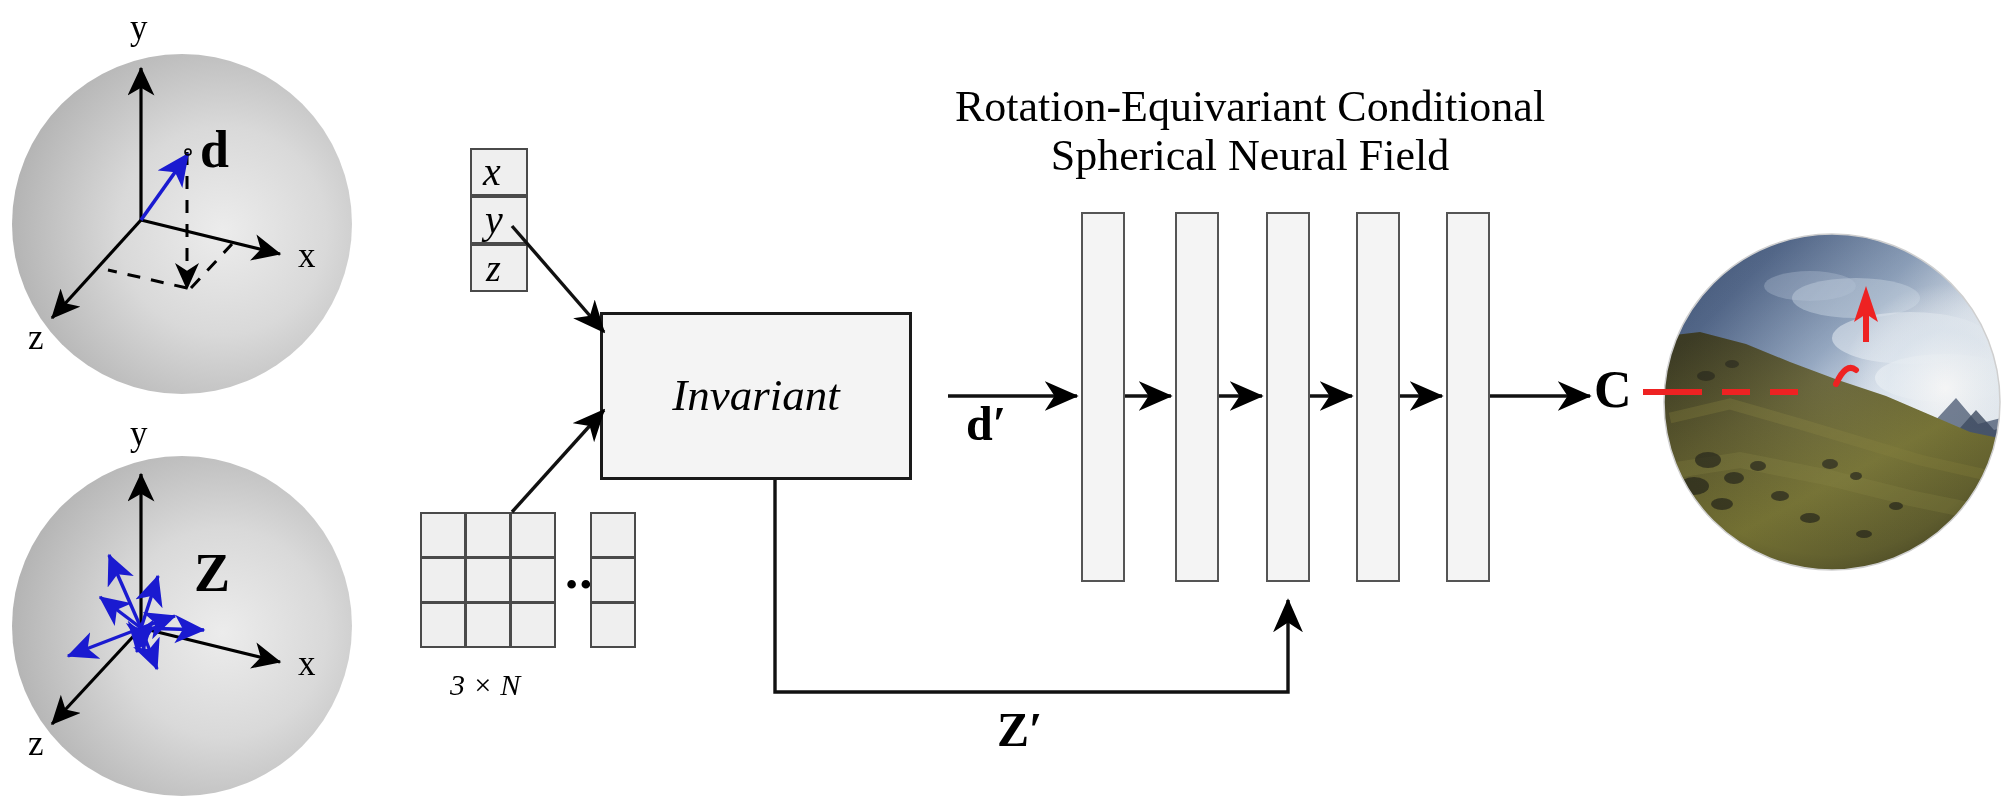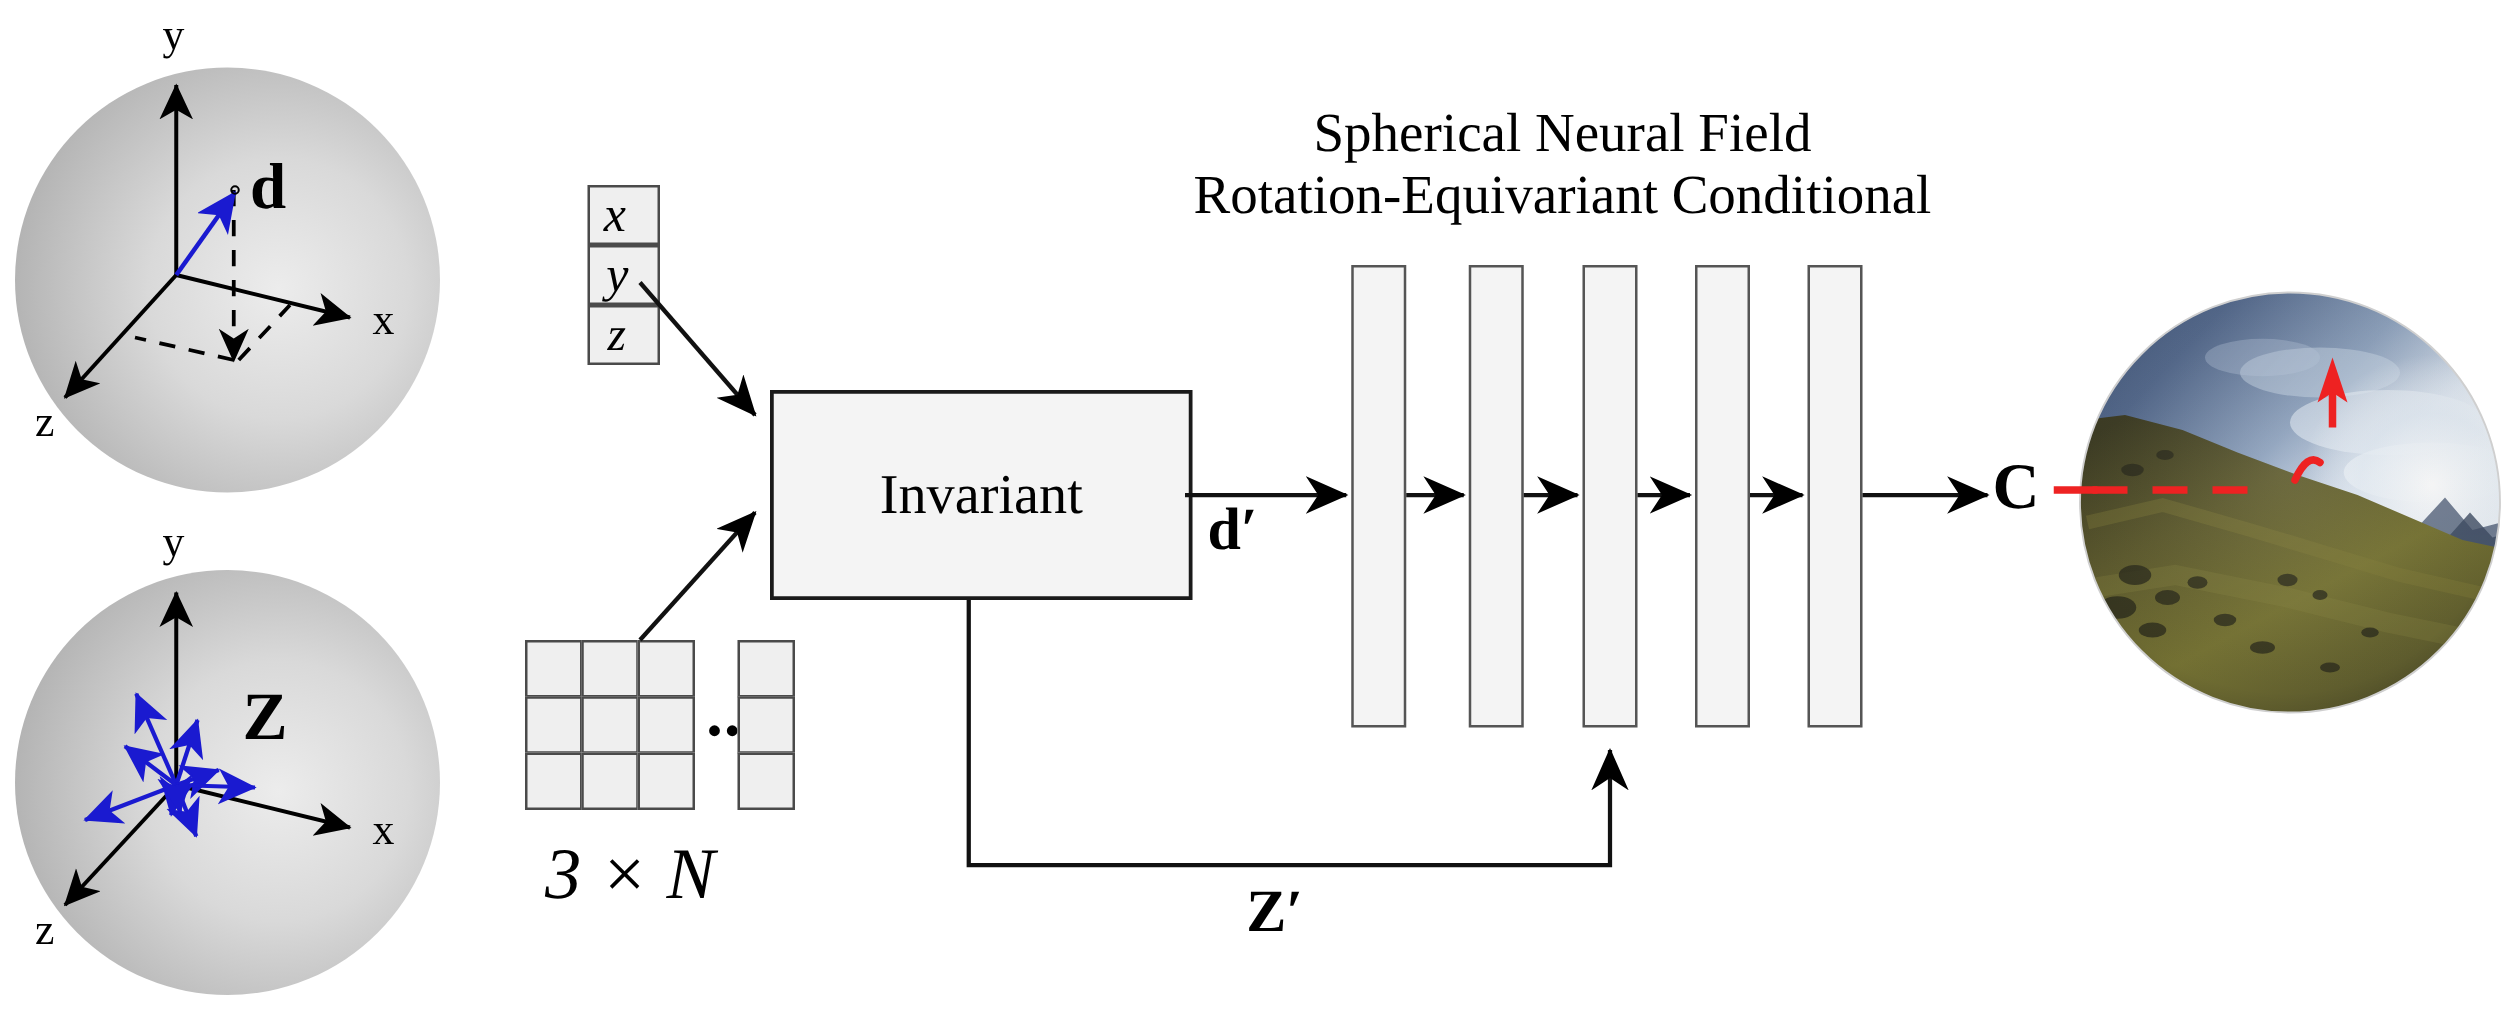--- a/index.html
+++ b/index.html
@@ -113,32 +113,32 @@
     <div class="cell" style="left:0;top:45px;width:46px;height:46px;"></div>
     <div class="cell" style="left:45px;top:45px;width:46px;height:46px;"></div>
     <div class="cell" style="left:90px;top:45px;width:46px;height:46px;"></div>
     <div class="cell" style="left:0;top:90px;width:46px;height:46px;"></div>
     <div class="cell" style="left:45px;top:90px;width:46px;height:46px;"></div>
     <div class="cell" style="left:90px;top:90px;width:46px;height:46px;"></div>
     <span class="lbl" style="left:146px;top:56px;font-size:32px;font-weight:bold;letter-spacing:3px;">•••</span>
     <div class="cell" style="left:170px;top:0;width:46px;height:46px;"></div>
     <div class="cell" style="left:170px;top:45px;width:46px;height:46px;"></div>
     <div class="cell" style="left:170px;top:90px;width:46px;height:46px;"></div>
-    <span class="lbl" style="left:16px;top:158px;font-size:58px;font-style:italic;">3 × N</span>
-  </div>
-
-  <div class="box" style="left:616px;top:312px;width:338px;height:168px;">
+    <span class="lbl" style="left:30px;top:158px;font-size:30px;font-style:italic;">3 × N</span>
+  </div>
+
+  <div class="box" style="left:600px;top:312px;width:312px;height:168px;font-style:italic;">
     <div class="it-text">
       <span>Invariant</span>
     </div>
   </div>
 
   <div class="title abs" style="left:900px;top:82px;width:700px;">
+    <div>Rotation-Equivariant Conditional</div>
     <div>Spherical Neural Field</div>
-    <div>Rotation-Equivariant Conditional</div>
   </div>
 
   <div class="layer" style="left:1081px;top:212px;width:44px;height:370px;"></div>
   <div class="layer" style="left:1175px;top:212px;width:44px;height:370px;"></div>
   <div class="layer" style="left:1266px;top:212px;width:44px;height:370px;"></div>
   <div class="layer" style="left:1356px;top:212px;width:44px;height:370px;"></div>
   <div class="layer" style="left:1446px;top:212px;width:44px;height:370px;"></div>
 
   <svg width="2008" height="808" viewBox="0 0 2008 808" style="pointer-events:none;">
     <defs>

